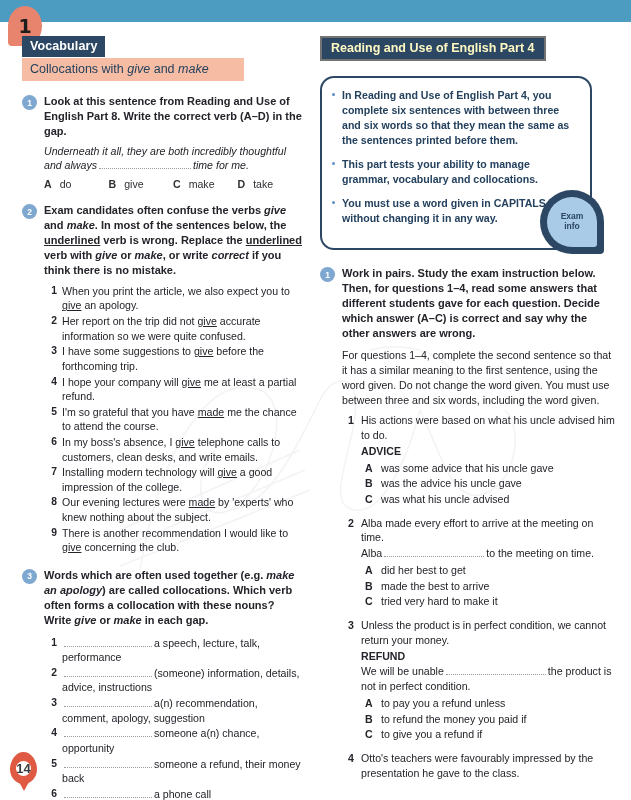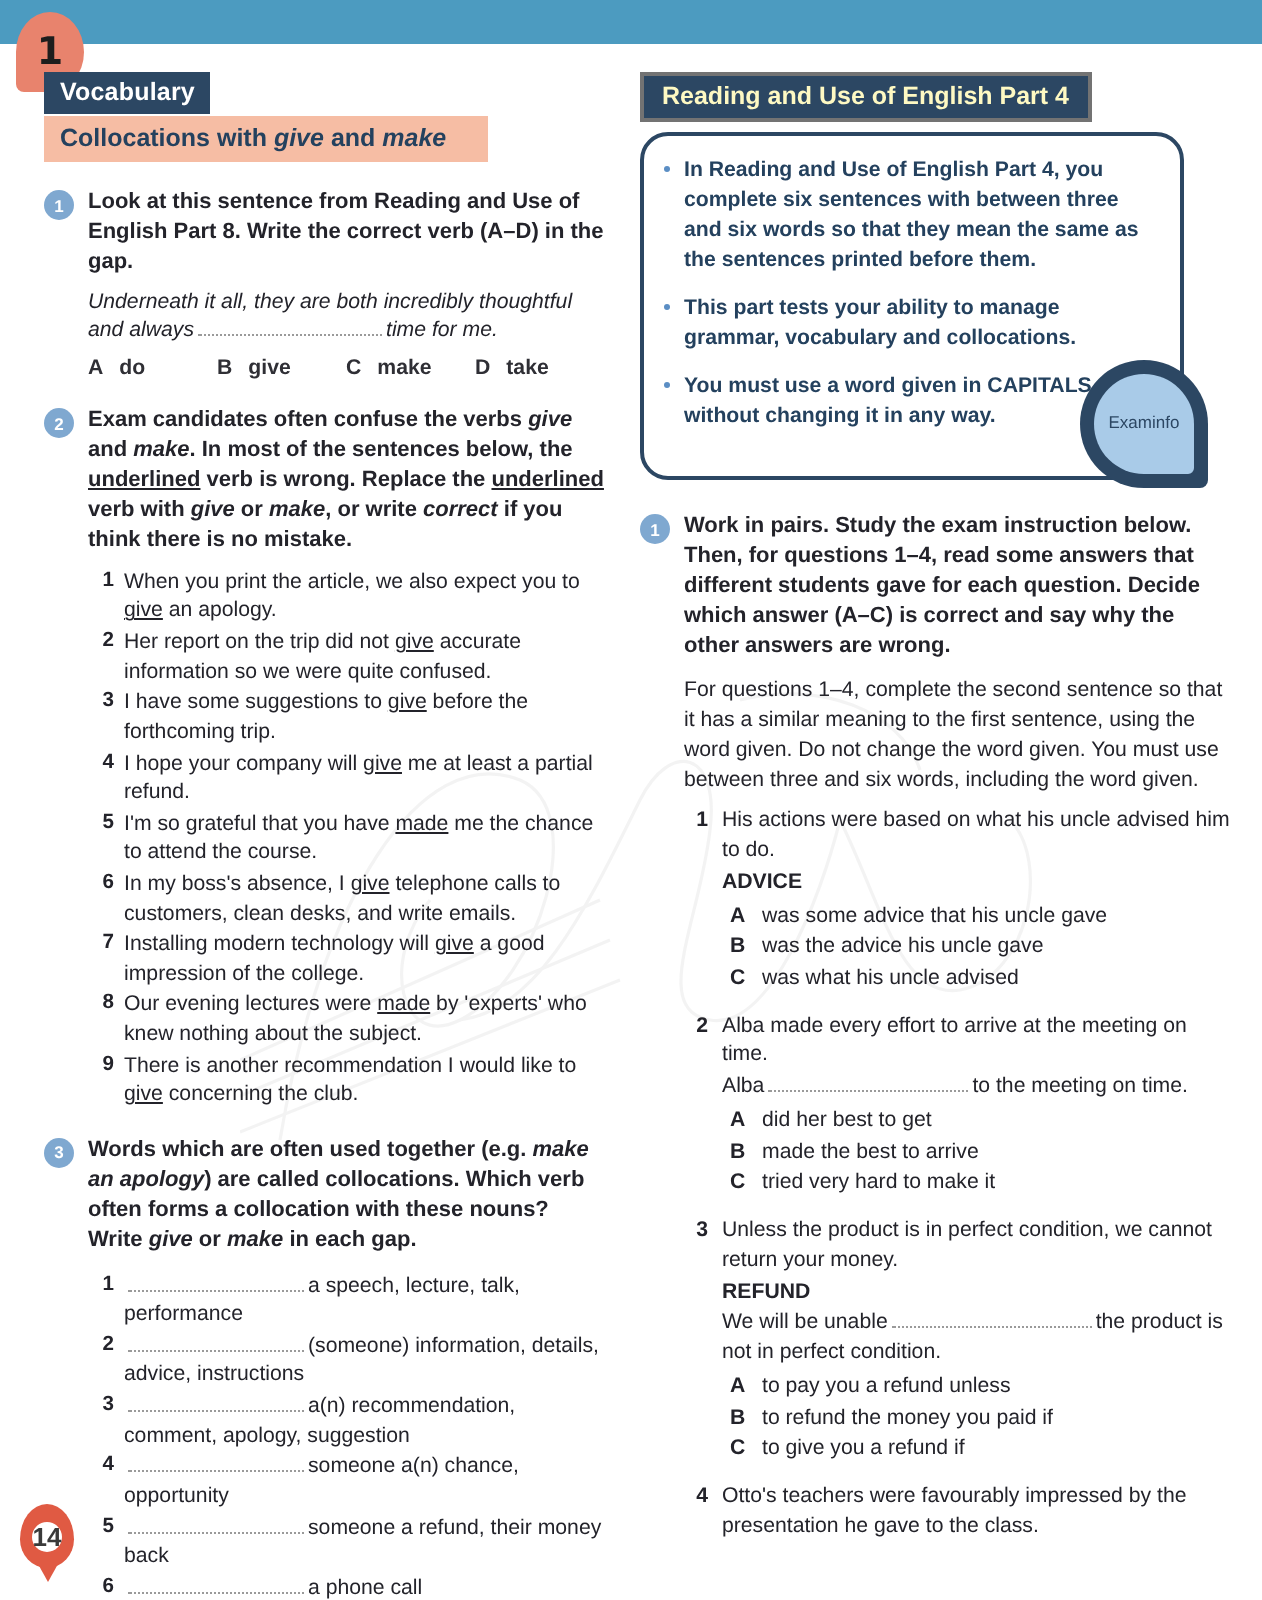--- a/index.html
+++ b/index.html
@@ -30,34 +30,34 @@
   
   .col-left{position:absolute;left:22px;top:36px;width:280px;}
   .col-right{position:absolute;left:320px;top:36px;width:296px;}
 
   
   .voc-tag{
     display:inline-block;background:#2c4763;color:#ffffff;
     font-size:12.5px;font-weight:bold;padding:3px 8px 4px 8px;letter-spacing:.1px;
   }
   .voc-sub{
-    background:#f6bda4;color:#24415e;font-size:12.5px;font-weight:bold;
+    background:#f6bda4;color:#24415e;font-size:12.5px;font-weight:normal;
     padding:4px 8px 5px 8px;margin-top:1px;width:222px;box-sizing:border-box;
   }
   .voc-sub i{font-style:italic;}
 
   .rue-tag{
     display:inline-block;background:#2c4763;color:#fef9c3;
     border:2px solid #737373;
     font-size:12.5px;font-weight:bold;padding:3px 9px 4px 9px;
   }
 
   
   .exam-box{
-    position:relative;margin-top:5px;
+    position:relative;margin-top:15px;
     border:2px solid #2c4763;
     border-radius:14px 14px 14px 14px;
     padding:10px 12px 22px 10px;
     background:#ffffff;
     width:272px;box-sizing:border-box;
   }
   .exam-box ul{list-style:none;margin:0;padding:0;}
   .exam-box li{
     position:relative;padding-left:10px;margin-bottom:9px;
     font-size:10.6px;line-height:1.42;color:#24415e;font-weight:600;
@@ -69,38 +69,38 @@
   }
   .exam-badge{
     position:absolute;right:-14px;bottom:-6px;width:64px;height:64px;
     background:#2c4763;
     border-radius:50% 50% 4px 50%;
     display:flex;align-items:center;justify-content:center;
   }
   .exam-badge-inner{
     width:50px;height:50px;background:#a9cbe8;
     border-radius:50% 50% 3px 50%;
-    display:flex;flex-direction:row;align-items:center;justify-content:center;
-    color:#2c4763;font-size:8.5px;font-weight:normal;line-height:1.15;text-align:right;
+    display:flex;flex-direction:column;align-items:center;justify-content:center;
+    color:#2c4763;font-size:8.5px;font-weight:bold;line-height:1.15;text-align:right;
   }
 
   
   .ex{position:relative;padding-left:22px;margin-top:13px;}
   .ex-num{
     position:absolute;left:0;top:1px;width:15px;height:15px;border-radius:50%;
     background:#7fa8d0;color:#ffffff;font-size:8.5px;font-weight:bold;
     display:flex;align-items:center;justify-content:center;
   }
   .ex-stem{font-size:11px;font-weight:bold;line-height:1.36;color:#23232a;}
   .ex-stem i{font-style:italic;}
   .ex-stem u{text-decoration:underline;}
   .quote{
     font-size:10.6px;font-style:italic;line-height:1.38;margin-top:5px;color:#23232a;
   }
-  .opt-row{display:flex;margin-top:5px;font-size:10.6px;font-weight:bold;}
+  .opt-row{display:flex;margin-top:5px;font-size:10.6px;}
   .opt-row .o{width:66px;}
   .opt-row .o b{margin-right:8px;}
 
   
   ol.items{list-style:none;margin:6px 0 0 0;padding:0;}
   ol.items > li{
     position:relative;padding-left:18px;margin-bottom:1px;
     font-size:10.6px;line-height:1.38;color:#23232a;
   }
   ol.items > li .n{

